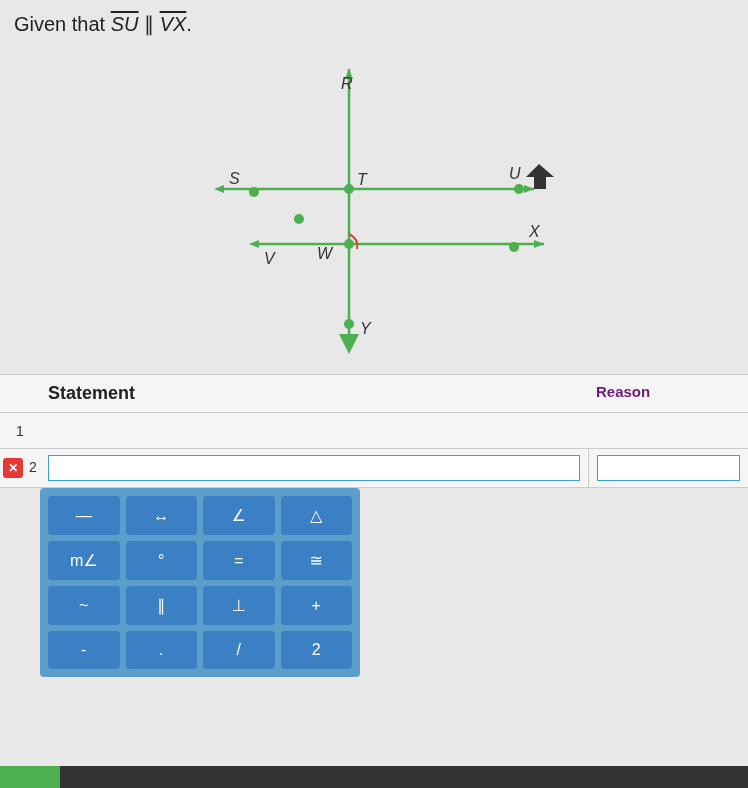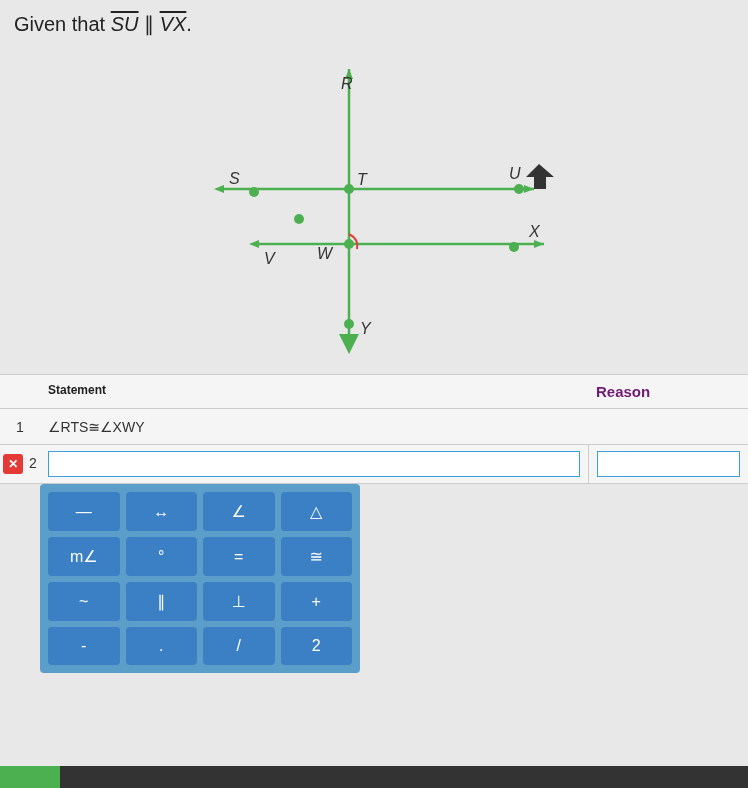--- a/index.html
+++ b/index.html
@@ -51,21 +51,21 @@
       background: #f5f5f5;
       padding: 8px 0;
     }
     .proof-header .col-num {
       width: 40px;
       min-width: 40px;
     }
     .proof-header .col-stmt {
       flex: 1;
       font-weight: bold;
-      font-size: 12px;
+      font-size: 18px;
       color: #222;
       padding-left: 8px;
     }
     .proof-header .col-reason {
       width: 160px;
       font-weight: bold;
       font-size: 15px;
       color: #701a75;
       padding-left: 8px;
     }
@@ -252,23 +252,20 @@
 
   <div class="proof-table">
     <div class="proof-header">
       <div class="col-num"></div>
       <div class="col-stmt">Statement</div>
       <div class="col-reason">Reason</div>
     </div>
 
     <div class="proof-row">
       <div class="col-num">1</div>
-      <div class="col-stmt">
-        <span>∠RTS≅∠XWY</span>
-      </div>
     </div>
 
     <div class="proof-row proof-row-2">
       <div class="col-num">
         <span class="x-badge">✕</span>
         <span style="margin-left:2px;">2</span>
       </div>
       <div class="col-stmt">
         <input type="text" placeholder="" style="">
       </div>

